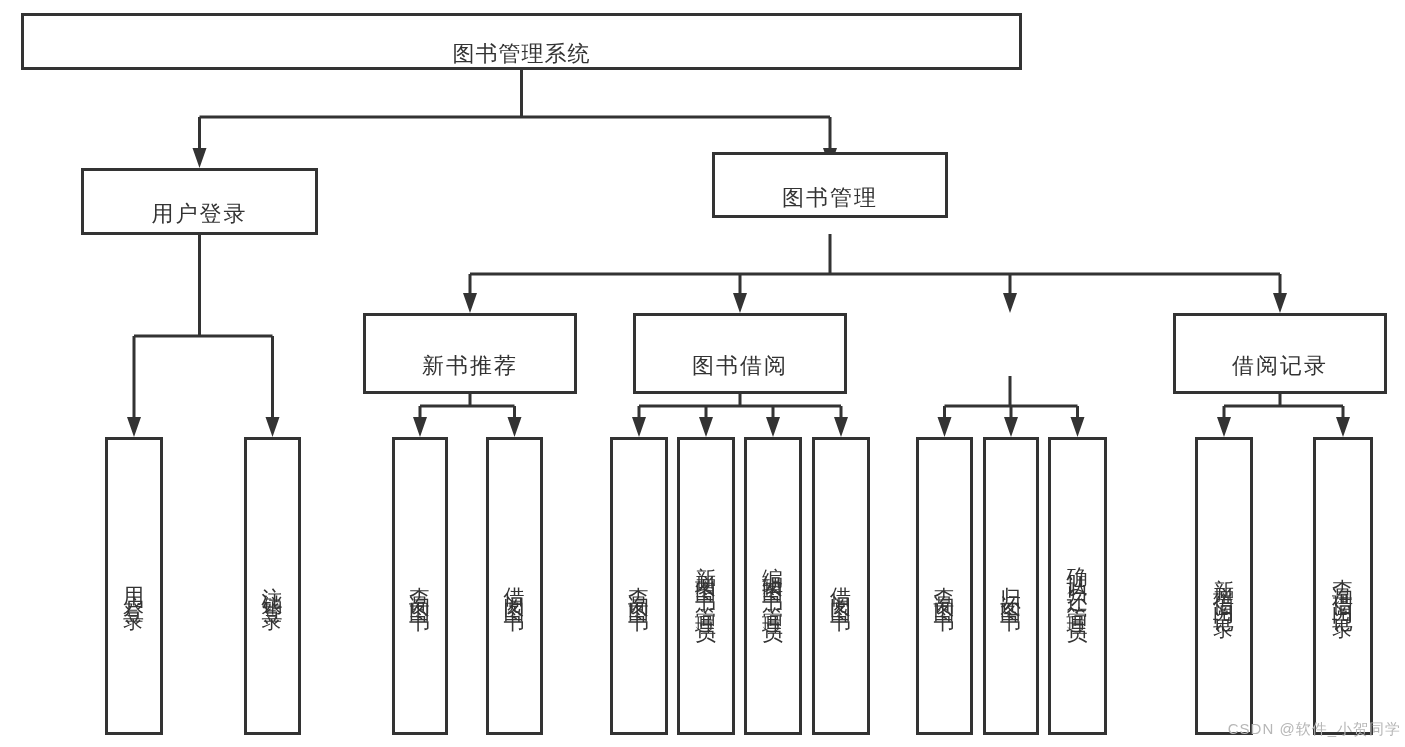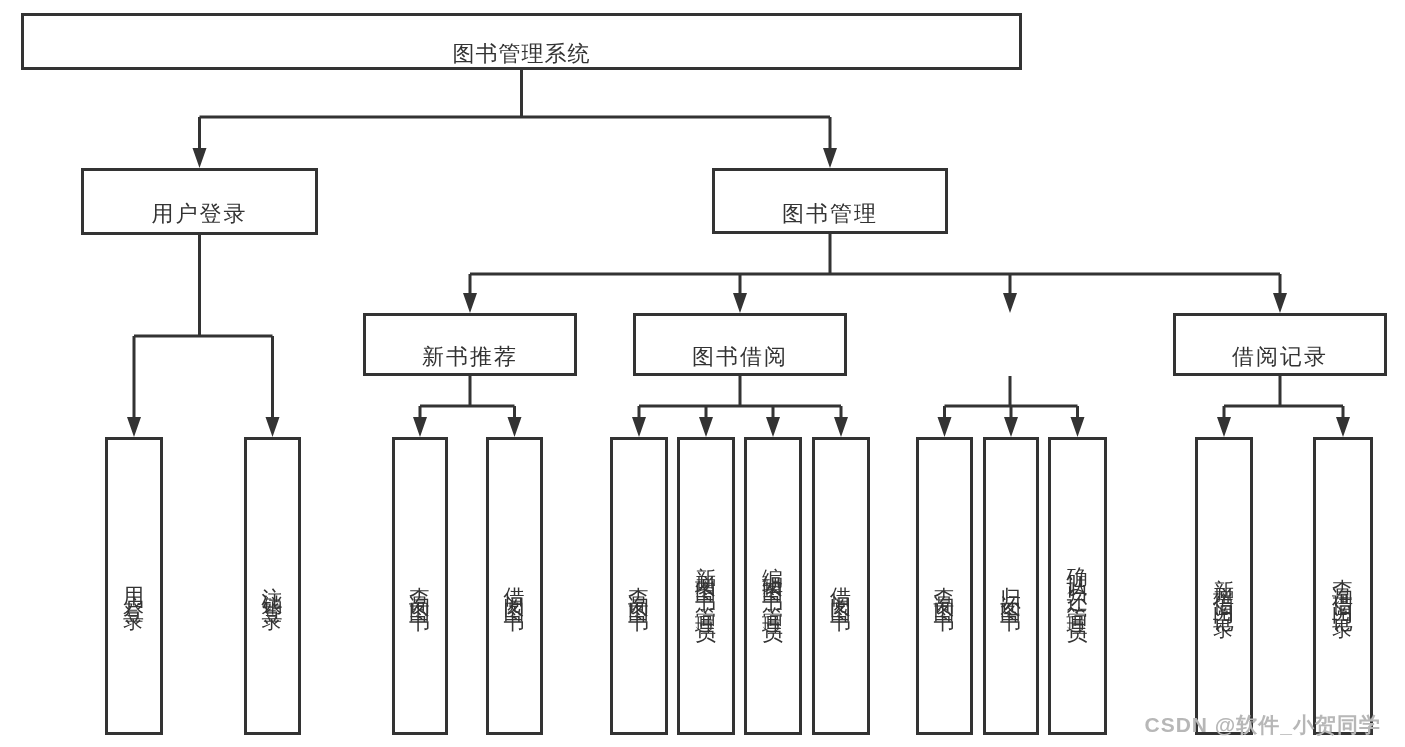--- a/index.html
+++ b/index.html
@@ -37,24 +37,24 @@
     letter-spacing: 2px;
     color: var(--text);
     white-space: nowrap;
     margin-top: 25px;
   }
   .node.root-node { left: 21px; top: 13px; width: 1001px; height: 57px; }
   .node.root-node span { font-size: 22px; letter-spacing: 1px; }
 
   
   .node.n-user-login     { left: 81px;  top: 168px; width: 237px; height: 67px; }
-  .node.n-book-mgmt      { left: 712px; top: 168px; width: 236px; height: 66px; }
+  .node.n-book-mgmt      { left: 712px; top: 152px; width: 236px; height: 66px; }
 
   
-  .node.lvl3 { top: 313px; width: 214px; height: 63px; text-align: right; }
+  .node.lvl3 { top: 313px; width: 214px; height: 81px; text-align: right; }
   .node.n-new-book   { left: 363px; }
   .node.n-borrowing  { left: 633px; }
   .node.n-current    { left: 903px; }
   .node.n-records    { left: 1173px; }
 
   
   .node.vbox { top: 437px; height: 298px; }
   .node.vbox span {
     writing-mode: vertical-rl;
     text-orientation: mixed;
@@ -72,27 +72,26 @@
   .v7  { left: 744px;  width: 58px; }
   .v8  { left: 812px;  width: 58px; }
   .v9  { left: 916px;  width: 57px; }
   .v10 { left: 983px;  width: 56px; }
   .v11 { left: 1048px; width: 59px; }
   .v12 { left: 1195px; width: 58px; }
   .v13 { left: 1313px; width: 60px; }
 
   .watermark {
     position: absolute;
-    right: 24px; bottom: 8px;
+    right: 4px; bottom: 8px;
     z-index: 3;
-    font-size: 21px;
+    font-size: 15px;
     color: var(--watermark);
     letter-spacing: 1px;
     white-space: nowrap;
-    font-weight: bold;
   }
 </style>
 </head>
 <body>
 
 <div class="canvas">
 
   <svg class="connectors" viewBox="0 0 1405 747" xmlns="http://www.w3.org/2000/svg">
 
     <path fill="none" stroke="#333333" stroke-width="3" d="M521.5 70 V117

